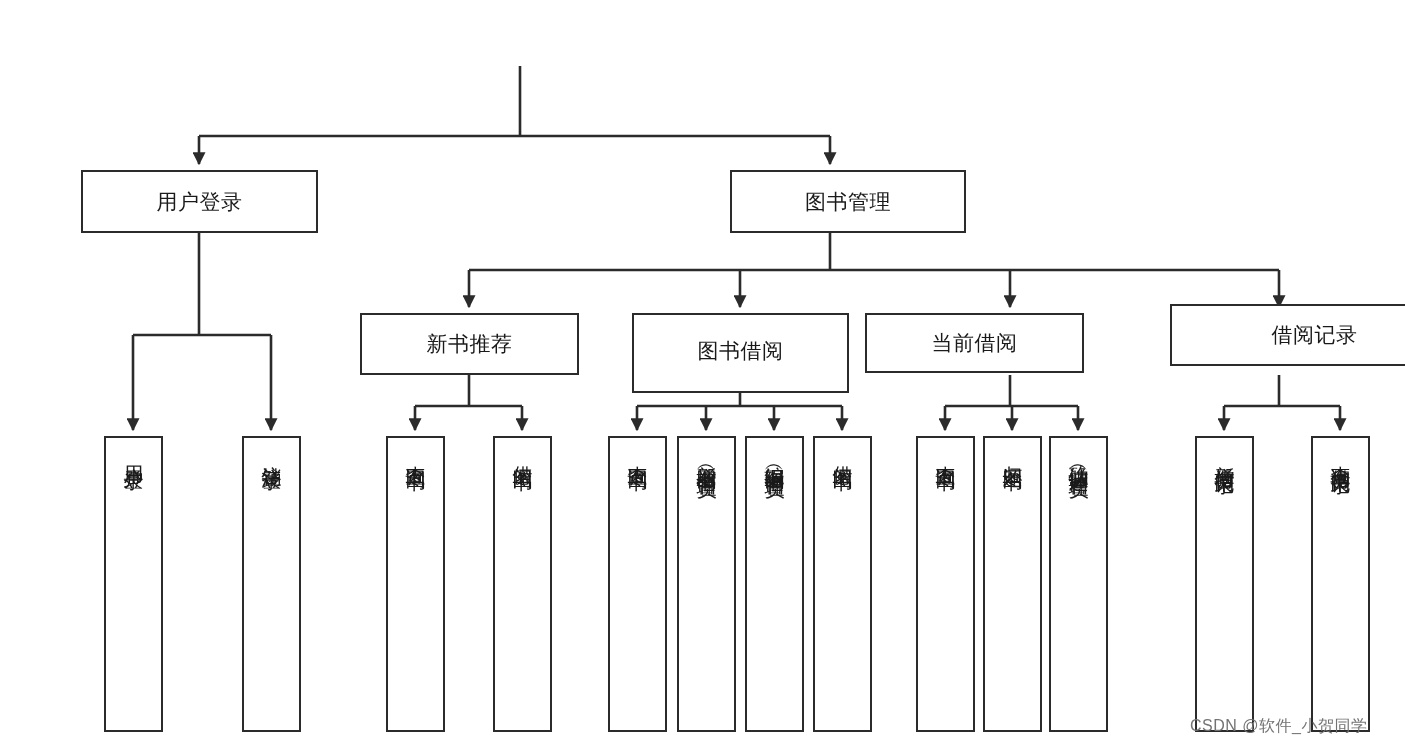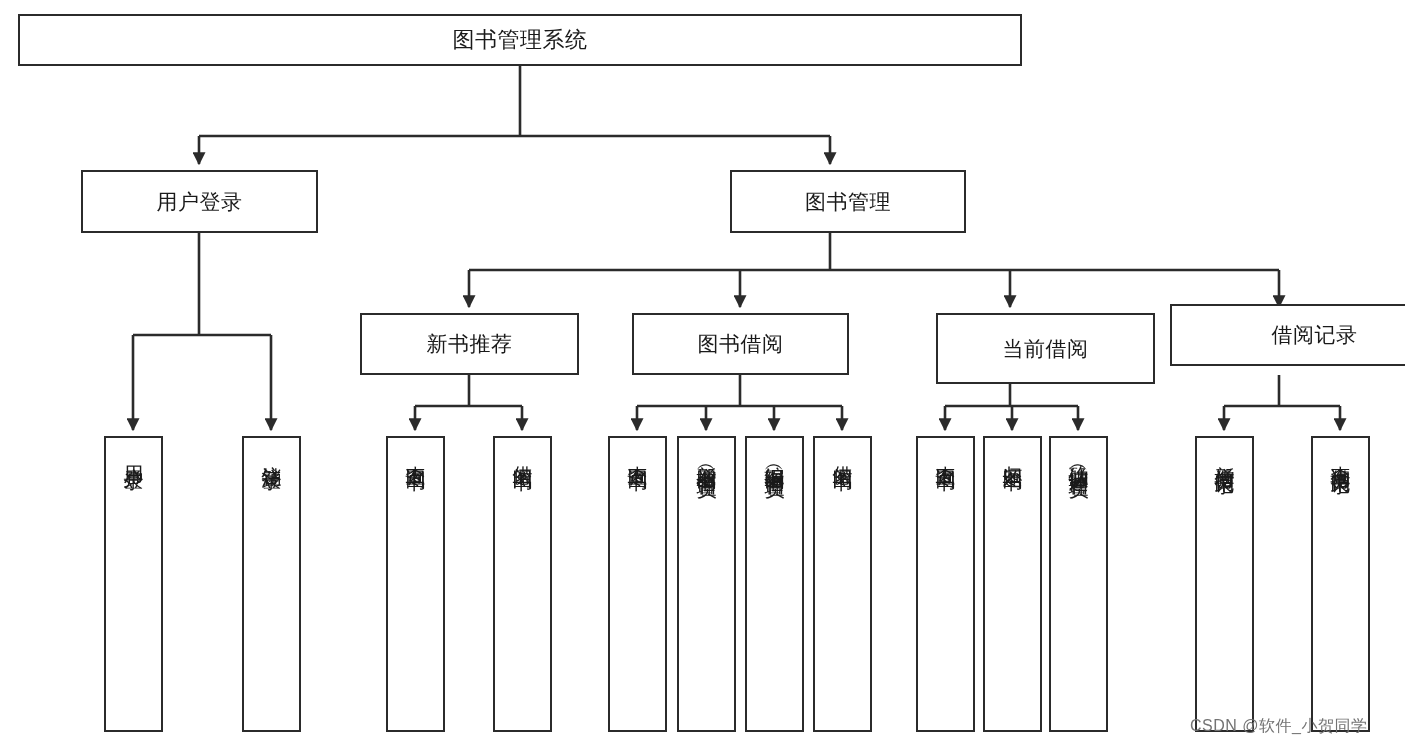--- a/index.html
+++ b/index.html
@@ -121,38 +121,35 @@
       <path d="M 1012 406 L 1012 430" marker-end="url(#arrow)"></path>
       <path d="M 1078 406 L 1078 430" marker-end="url(#arrow)"></path>
 
       <path d="M 1279 375 L 1279 406"></path>
       <path d="M 1224 406 L 1340 406"></path>
       <path d="M 1224 406 L 1224 430" marker-end="url(#arrow)"></path>
       <path d="M 1340 406 L 1340 430" marker-end="url(#arrow)"></path>
     </g>
   </svg>
 
-  <div class="node root horiz" style="left:18px; top:14px; width:1004px; height:52px;">
-    <span class="node-label">图书管理系统</span>
-  </div>
 
   <div class="node horiz" style="left:81px; top:170px; width:237px; height:63px;">
     <span class="node-label">用户登录</span>
   </div>
   <div class="node horiz" style="left:712px; top:170px; width:236px; height:63px;margin-left:18px;">
     <span class="node-label">图书管理</span>
   </div>
 
   <div class="node horiz" style="left:360px; top:313px; width:219px; height:62px;">
     <span class="node-label">新书推荐</span>
   </div>
-  <div class="node horiz" style="left:632px; top:313px; width:217px; height:62px;">
+  <div class="node horiz" style="left:632px; top:313px; width:217px; height:80px;font-family:Liberation Mono, monospace;">
     <span class="node-label">图书借阅</span>
   </div>
-  <div class="node horiz" style="left:936px; top:313px; width:219px; height:71px;">
+  <div class="node horiz" style="left:865px; top:313px; width:219px; height:60px;">
     <span class="node-label">当前借阅</span>
   </div>
   <div class="node horiz" style="left:1170px; top:304px; width:242px; height:62px;padding-left:47px;">
     <span class="node-label">借阅记录</span>
   </div>
 
   <div class="node leaf" style="left:104px; top:436px; width:59px; height:296px;">
     <span class="node-label">用户登录</span>
   </div>
   <div class="node leaf" style="left:242px; top:436px; width:59px; height:296px;">

